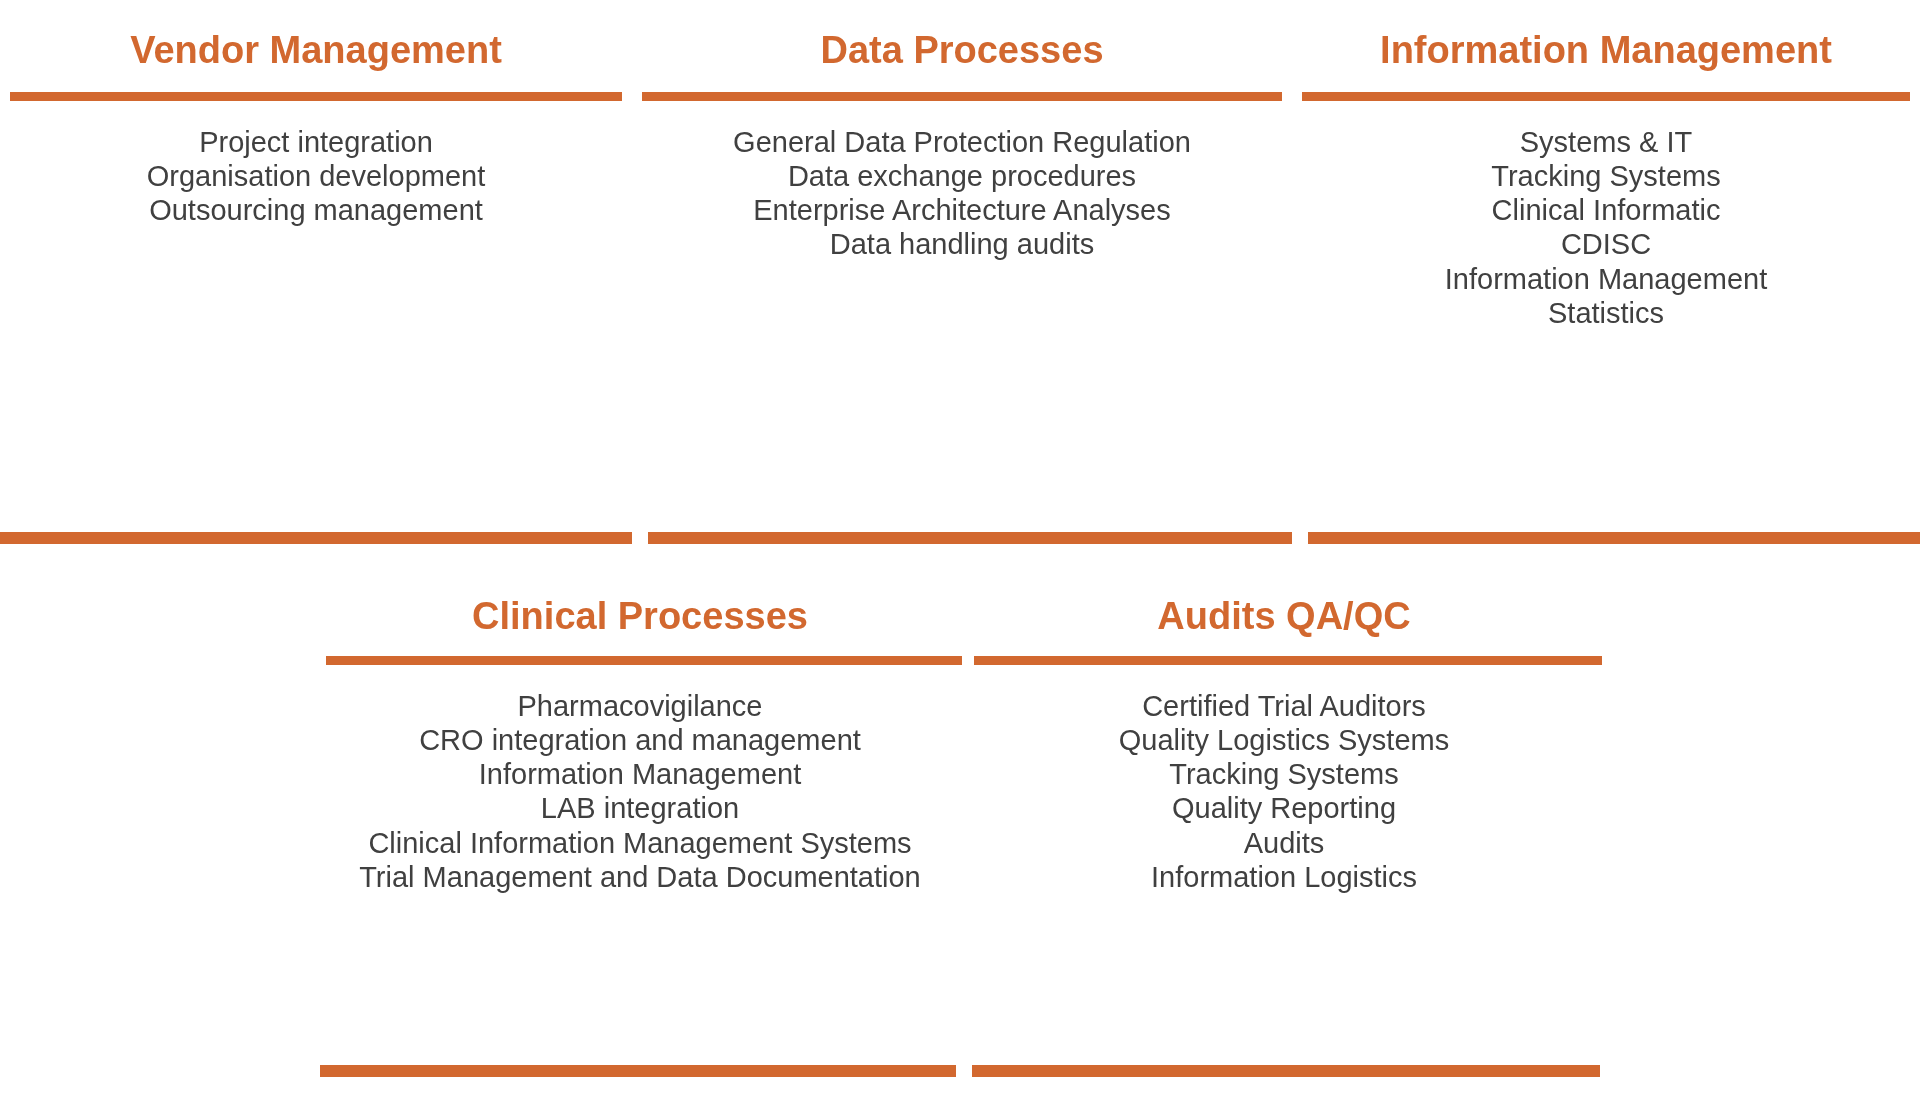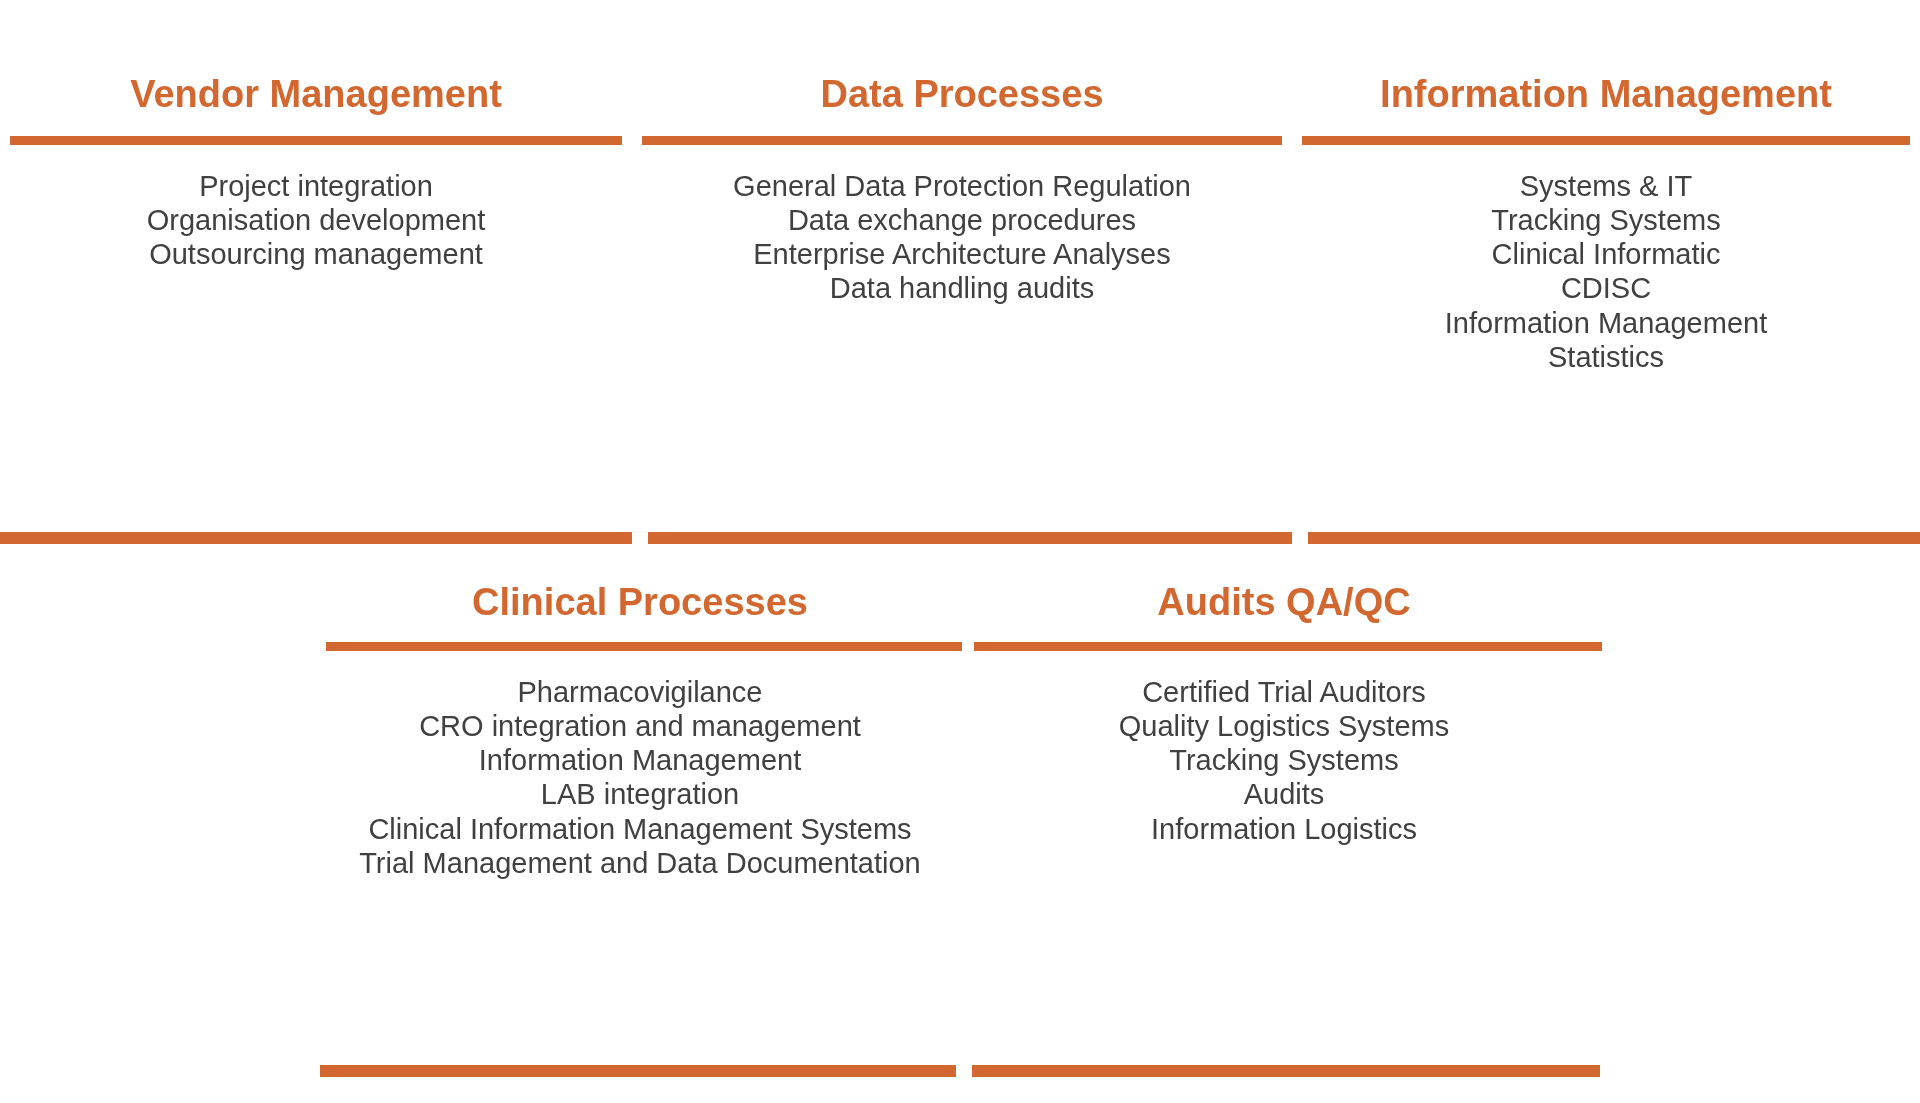--- a/index.html
+++ b/index.html
@@ -70,21 +70,21 @@
     padding-top: 24px;
   }
   .items .item {
     white-space: nowrap;
   }
   .items .item.wrap {
     white-space: normal;
   }
 
   
-  .row-top .col { padding: 0 10px; margin-top: 44px; }
+  .row-top .col { padding: 0 10px; }
   .col-vendor      { width: 632px; }
   .col-data        { width: 660px; }
   .col-info        { width: 628px; }
 
   .row-top .col-title { margin-top: 30px; }
 
   .top-rule-bottom {
     position: absolute;
     left: 0;
     top: 532px;
@@ -105,21 +105,21 @@
     display: flex;
     justify-content: center;
   }
   .col-clinical { width: 648px; padding: 0 10px; }
   .col-audits   { width: 640px; padding: 0 10px; }
 
   .row-bottom .rule { width: 640px; margin: 0 auto; }
   .col-clinical .rule { width: 636px; }
   .col-audits .rule   { width: 628px; }
 
-  .row-bottom .col-title { margin-top: 8px; }
+  .row-bottom .col-title { margin-top: 22px; }
   .row-bottom .rule-top-title { margin-top: 18px; }
 
   .bottom-rule-foot {
     position: absolute;
     top: 1065px;
     left: 0;
     width: 1920px;
     display: flex;
     justify-content: center;
   }
@@ -191,20 +191,21 @@
       </div>
     </div>
 
     <div class="col col-audits">
       <div class="col-title">Audits QA/QC</div>
       <div class="rule rule-top-title"></div>
       <div class="items">
         <div class="item">Certified Trial Auditors</div>
         <div class="item">Quality Logistics Systems</div>
         <div class="item">Tracking Systems</div>
+        <div class="item">Quality Reporting</div>
         <div class="item">Audits</div>
         <div class="item">Information Logistics</div>
       </div>
     </div>
 
   </div>
 
   <div class="bottom-rule-foot">
     <div class="seg seg-d"></div>
     <div class="seg seg-e"></div>

